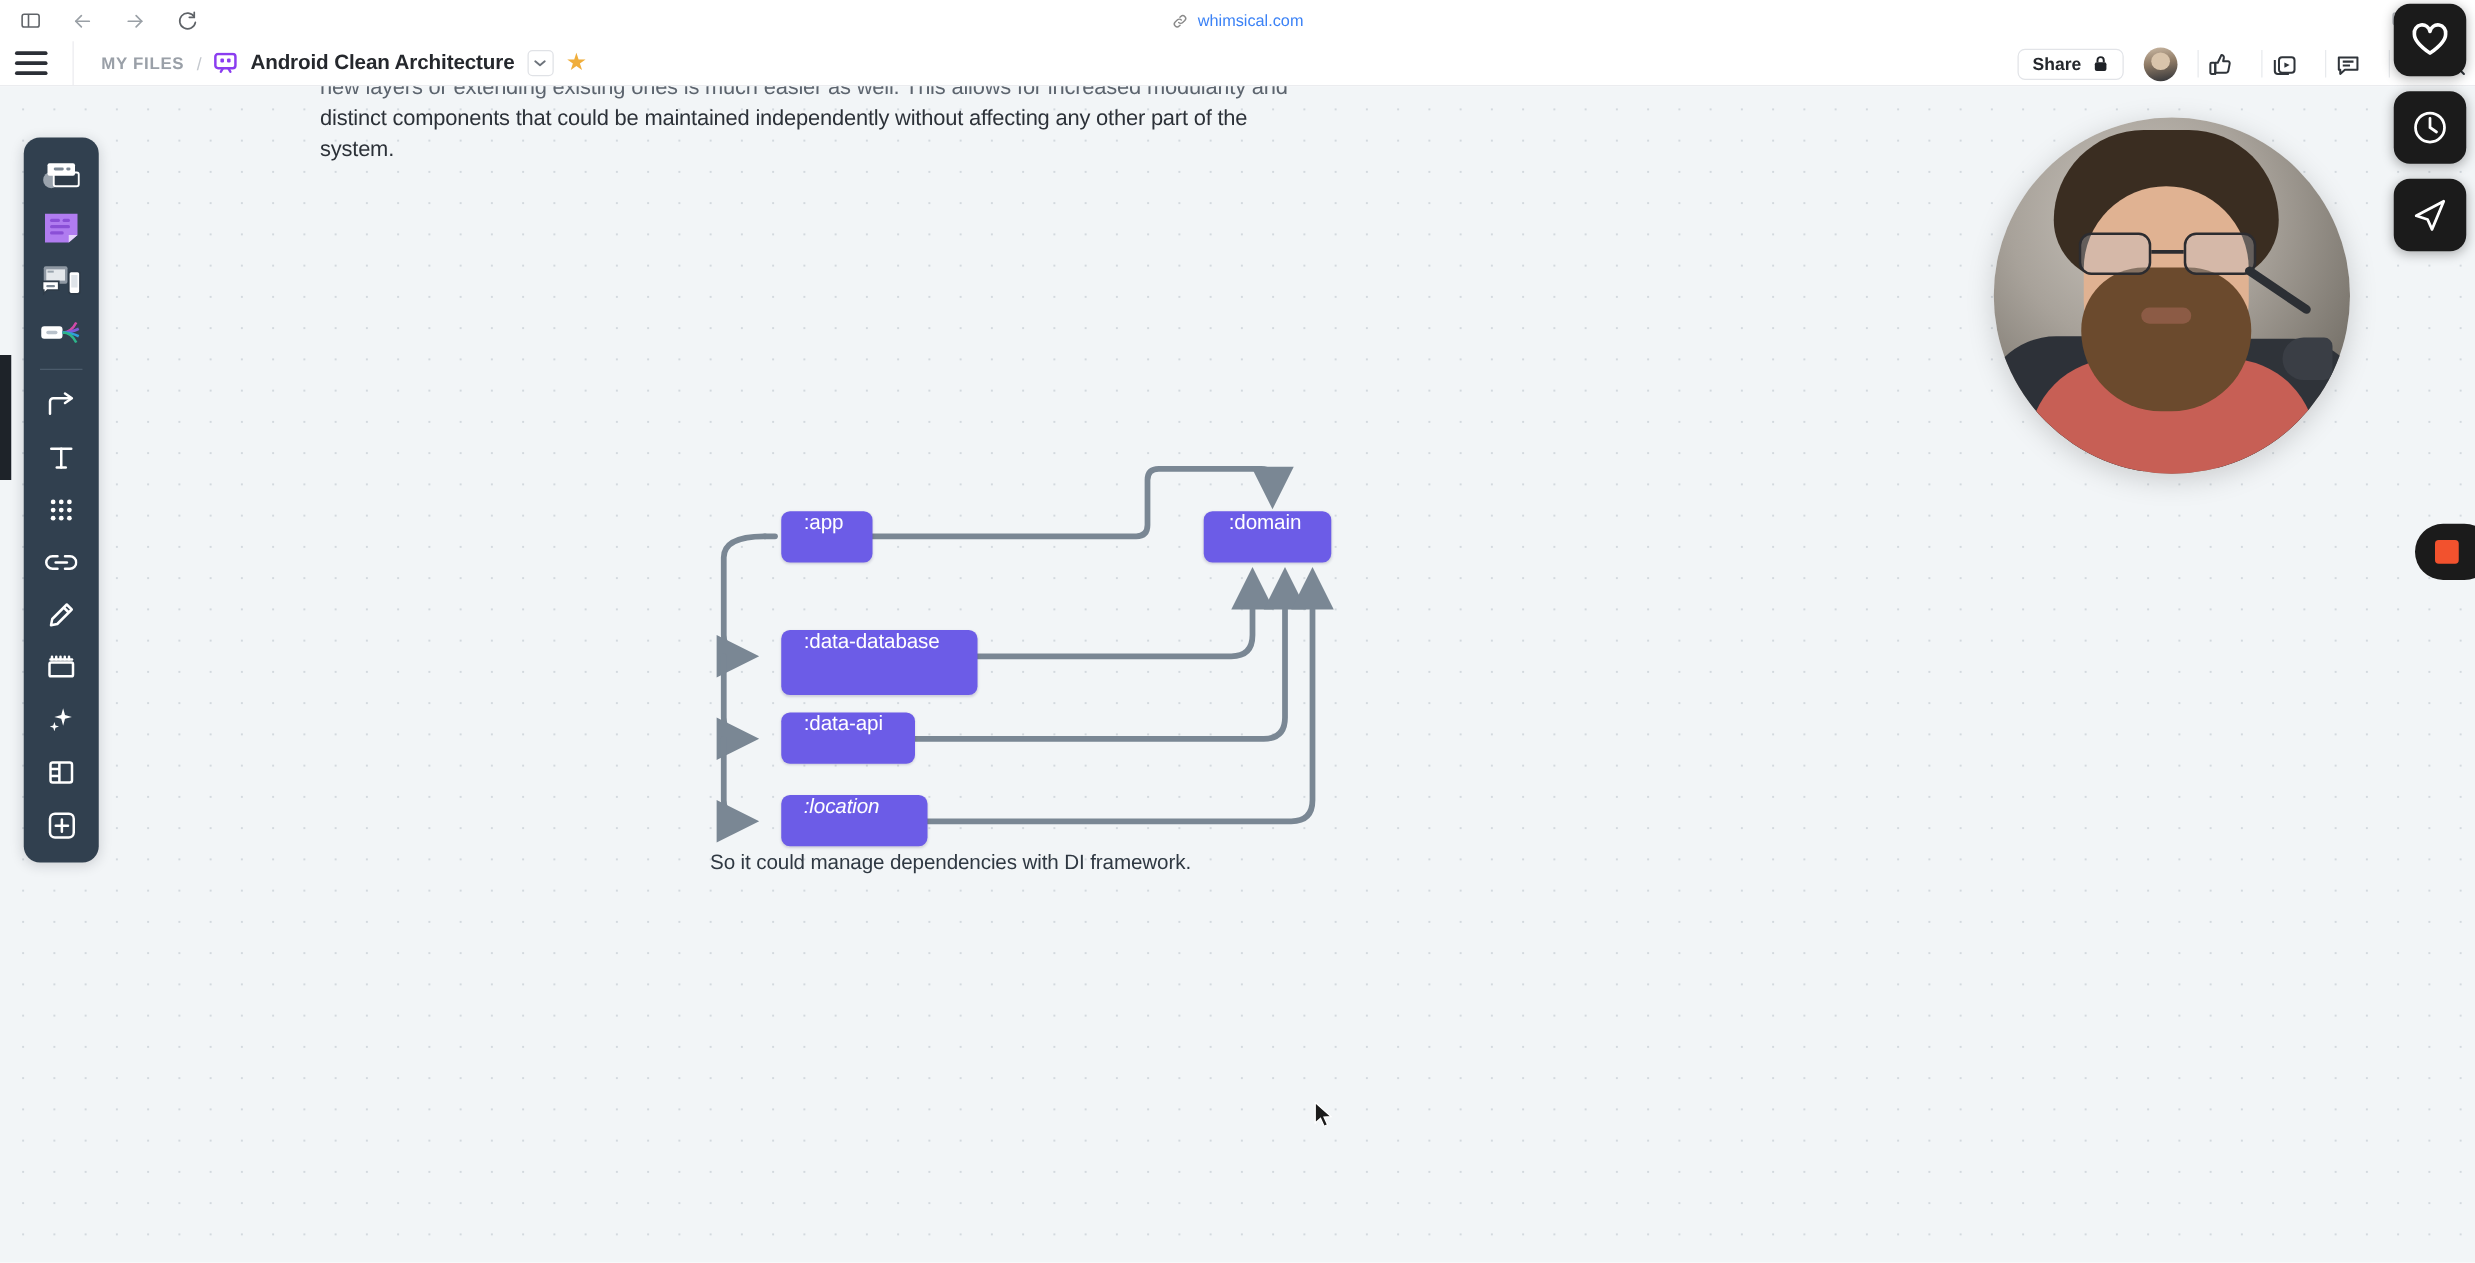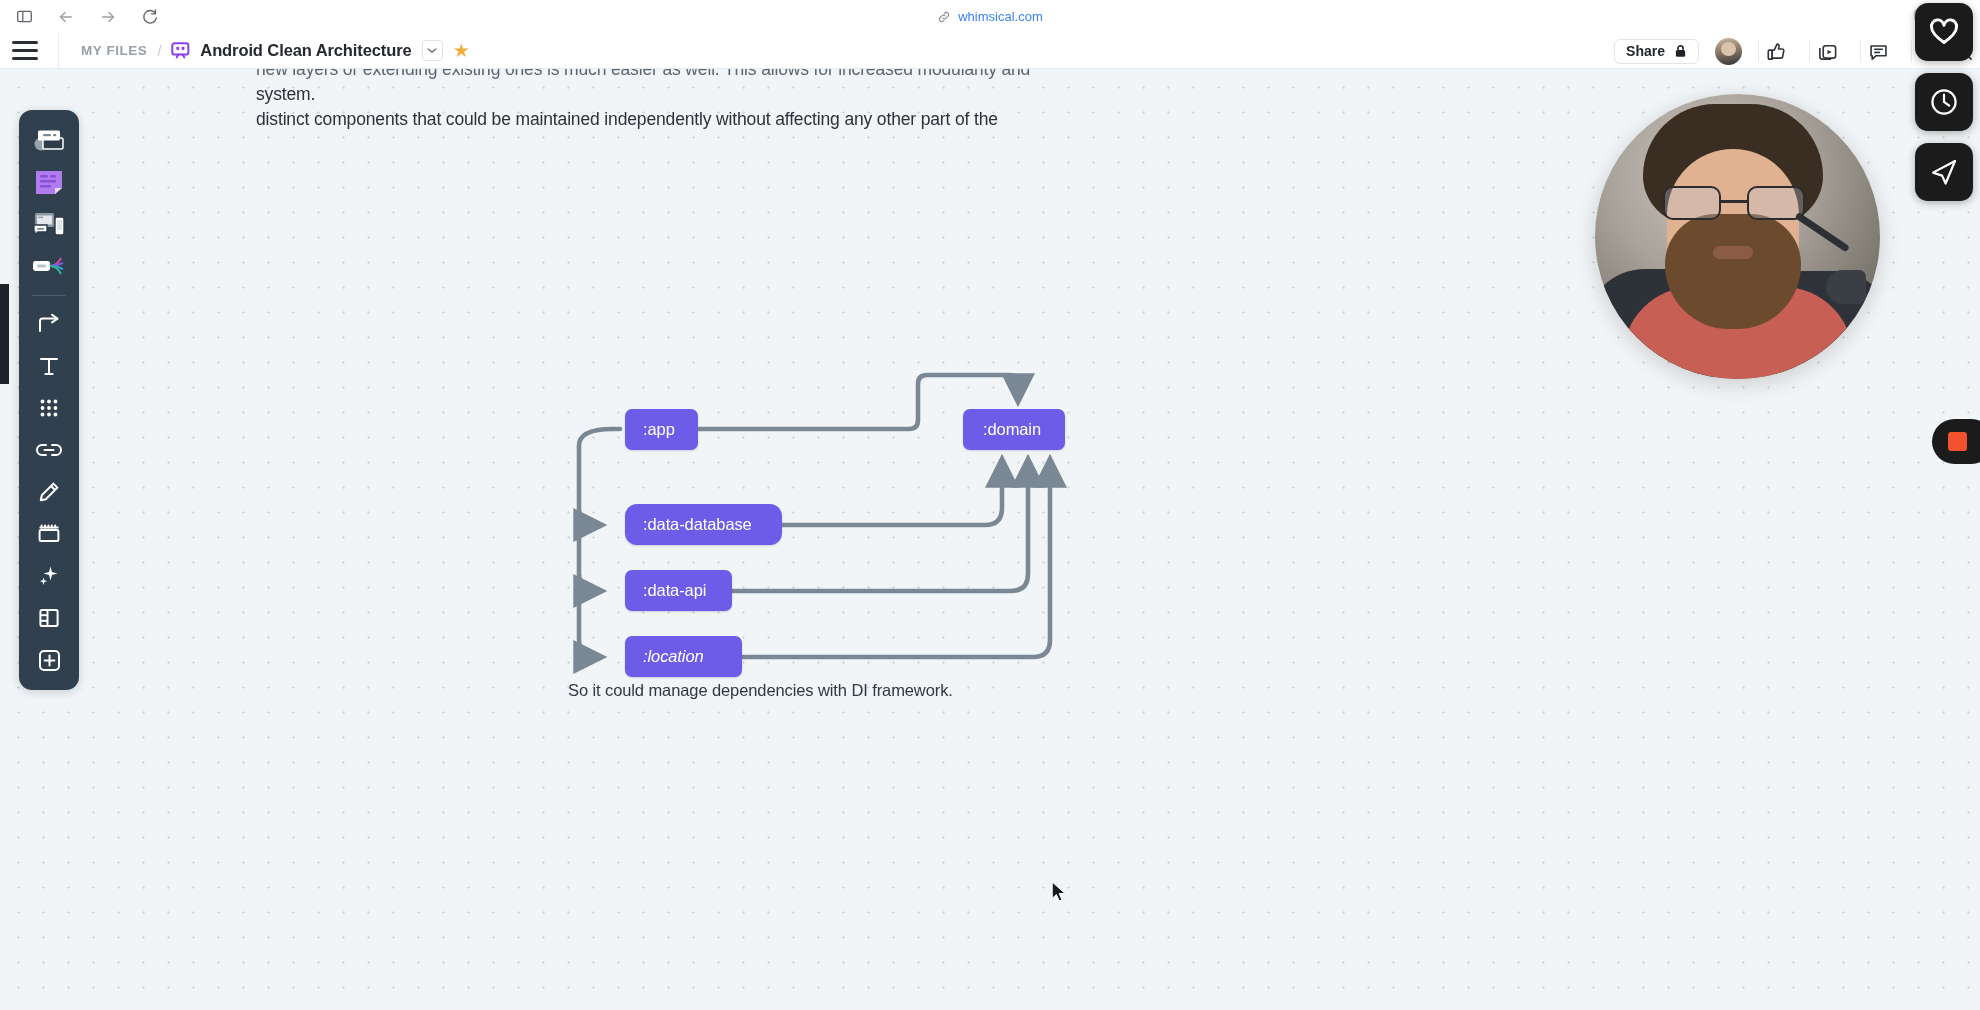--- a/index.html
+++ b/index.html
@@ -99,21 +99,21 @@
   }
   .sect h2 { font-size:23px; font-weight:700; color:#2b3643; letter-spacing:-.2px; margin-bottom:10px; }
   .sect p { font-size:16.5px; line-height:26px; color:#2f3842; letter-spacing:-.1px; }
 
   
   .diagram { position:absolute; left:560px; top:235px; width:540px; height:360px; }
   .diagram svg { position:absolute; left:0; top:0; overflow:visible; }
   .node {
     position:absolute; background:#6c5ce7; border-radius:7px;
     color:#ffffff; font-size:16.5px; font-weight:500; letter-spacing:-.1px;
-    display:flex; align-items:center; padding-left:18px; cursor:pointer;
+    display:flex; padding-left:18px; cursor:pointer;
     box-shadow:0 1px 2px rgba(40,30,90,.18);
   }
 
   
   .cam {
     position:absolute; right:100px; top:25px; width:285px; height:285px;
     border-radius:50%; overflow:hidden;
     background:radial-gradient(circle at 40% 28%, #c9c4bd 0%, #a8a29a 38%, #7d7870 70%, #4b4843 100%);
     box-shadow:0 5px 22px rgba(0,0,0,.17);
   }
@@ -399,22 +399,22 @@
         <svg width="23" height="23" viewBox="0 0 23 23" fill="none" stroke="#fff" stroke-width="2" stroke-linecap="round">
           <rect x="2" y="2" width="19" height="19" rx="4"></rect>
           <line x1="11.5" y1="6.6" x2="11.5" y2="16.4"></line>
             <line x1="6.6" y1="11.5" x2="16.4" y2="11.5"></line>
         </svg>
       </div>
     </div>
 
     <div class="para">
       <div class="clipped">new layers or extending existing ones is much easier as well. This allows for increased modularity and</div>
+      <div>distinct components that could be maintained independently without affecting any other part of the</div>
       <div>system.</div>
-      <div>distinct components that could be maintained independently without affecting any other part of the</div>
     </div>
 
     <div class="diagram">
       <svg width="540" height="400">
         <defs>
           <marker id="ah" markerWidth="9" markerHeight="9" refX="6.4" refY="4.5" orient="auto">
             <path d="M0.6,0.8 L8,4.5 L0.6,8.2 Z" fill="#7a8794"></path>
           </marker>
         </defs>
         <g fill="none" stroke="#7a8794" stroke-width="4.6" stroke-linecap="round">
@@ -433,21 +433,21 @@
           <path d="M170,353 L473,353 Q490,353 490,336 L490,157" marker-end="url(#ah)"></path>
         </g>
       </svg>
 
       <div class="node" style="left:65px;top:105px;width:73px;height:41px;">
         <span>:app</span>
       </div>
       <div class="node" style="left:403px;top:105px;width:102px;height:41px;padding-left:20px;">
         <span>:domain</span>
       </div>
-      <div class="node" style="left:65px;top:200px;width:157px;height:41px;border-radius:12px;">
+      <div class="node" style="left:65px;top:200px;width:157px;height:52px;">
         <span>:data-database</span>
       </div>
       <div class="node" style="left:65px;top:266px;width:107px;height:41px;">
         <span>:data-api</span>
       </div>
       <div class="node" style="left:65px;top:332px;width:117px;height:41px;font-style:italic;">
         <span>:location</span>
       </div>
     </div>
 

